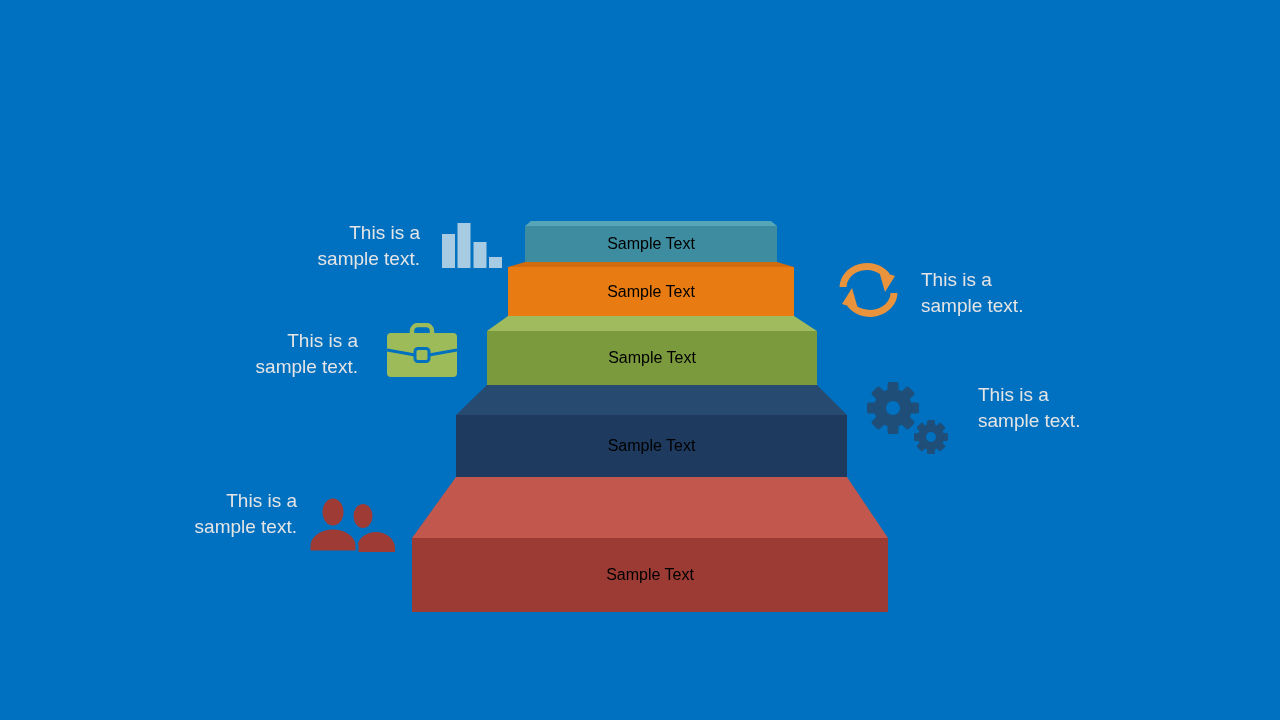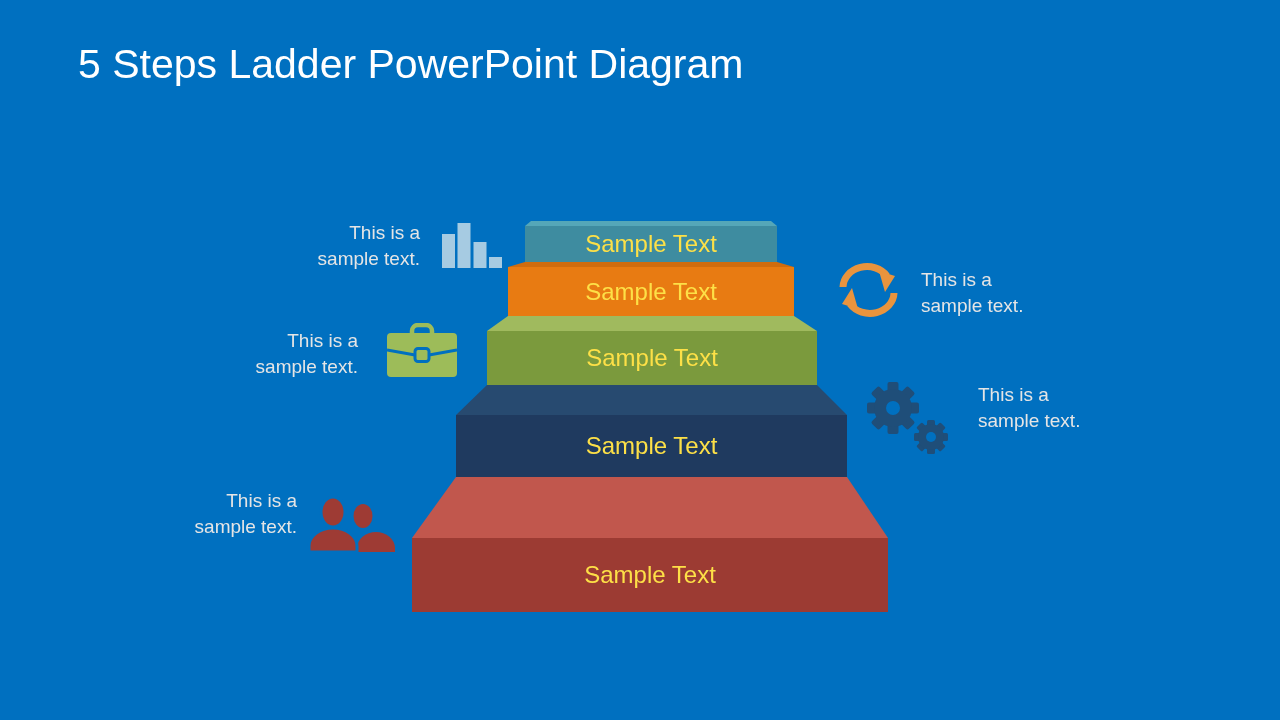--- a/index.html
+++ b/index.html
@@ -8,21 +8,21 @@
     background:#0070C0;
     font-family:"Liberation Sans",sans-serif;
   }
   .ladder-svg{position:absolute;left:0;top:0;}
   .slide-title{
     position:absolute;left:78px;top:42px;margin:0;
     color:#FFFFFF;font-size:41px;font-weight:400;line-height:1.1;
     white-space:nowrap;
   }
   .step-label{
-    position:absolute;color:#fde047;font-size:24px;line-height:22px;
+    position:absolute;color:#000000;font-size:16px;line-height:22px;
     text-align:center;
   }
   .ann-text{
     position:absolute;color:#e5e5e5;font-size:19px;line-height:26px;
   }
   .ann-text.align-right{text-align:right;}
   .ann-text .line{display:block;}
   .icon{position:absolute;}
 </style>
 </head>
@@ -42,21 +42,20 @@
     <polygon points="508,316 794,316 817,331 487,331" fill="#A0BA5E"></polygon>
     <polygon points="487,331 817,331 817,385 487,385" fill="#7B9A3D"></polygon>
 
     <polygon points="525,262 777,262 794,267 508,267" fill="#D06C0E"></polygon>
     <polygon points="508,267 794,267 794,316 508,316" fill="#E87B12"></polygon>
 
     <polygon points="531,221 771,221 777,226 525,226" fill="#55A7B8"></polygon>
     <polygon points="525,226 777,226 777,262 525,262" fill="#3E8CA0"></polygon>
   </svg>
 
-  <h1 class="slide-title">5 Steps Ladder PowerPoint Diagram</h1>
 
   <div class="step-label" style="left:525px;top:233px;width:252px">Sample Text</div>
   <div class="step-label" style="left:508px;top:281px;width:286px">Sample Text</div>
   <div class="step-label" style="left:487px;top:347px;width:330px">Sample Text</div>
   <div class="step-label" style="left:456px;top:435px;width:391px">Sample Text</div>
   <div class="step-label" style="left:412px;top:564px;width:476px">Sample Text</div>
 
   <div class="ann-text align-right" style="left:270px;top:220px;width:150px">
     <span class="line">This is a</span>
     <span class="line">sample text.</span>

